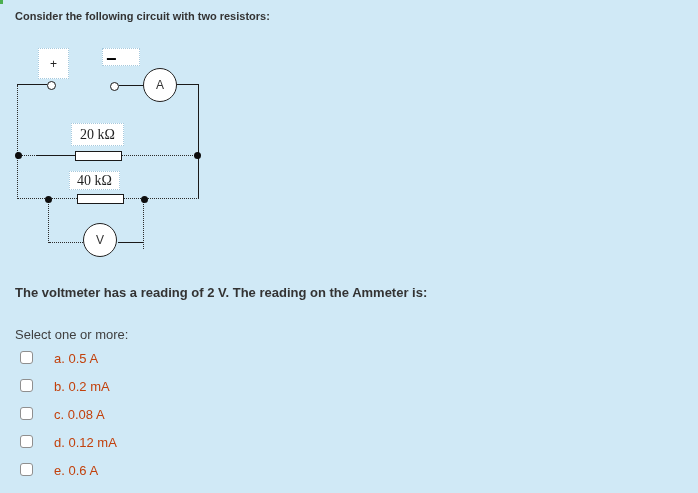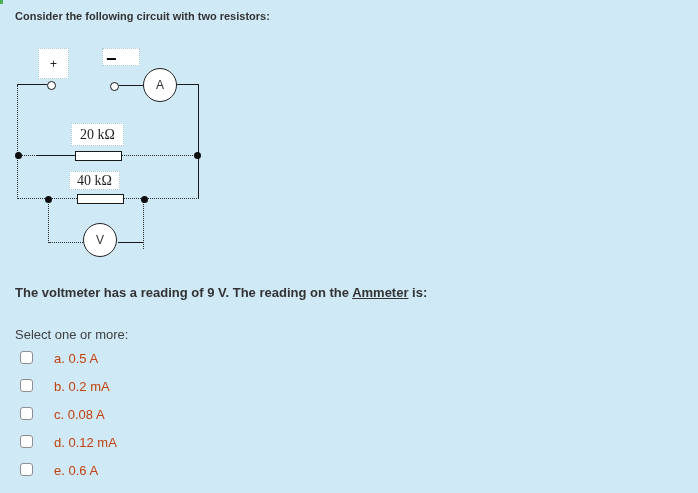--- a/index.html
+++ b/index.html
@@ -56,21 +56,21 @@
   .plusbox{left:38px;top:48px;width:31px;height:31px;display:flex;align-items:center;justify-content:center;font-size:12px;color:#222;}
   .minusbox{left:102px;top:48px;width:38px;height:18px;display:flex;align-items:flex-start;padding-left:3px;}
   .minus-glyph{font-weight:900;font-size:18px;line-height:20px;letter-spacing:-1px;color:#000;}
   .rlabel{display:flex;align-items:center;justify-content:center;
     font-family:"Liberation Serif", serif;font-size:14px;}
   .r1label{left:71px;top:123px;width:53px;height:23px;}
   .r2label{left:69px;top:171px;width:51px;height:19px;}
 
   
   .question{left:15px;top:285px;font-size:13px;font-weight:700;color:#333;white-space:nowrap;}
-  .question .u{text-decoration:underline;margin-top:28px;}
+  .question .u{margin-top:28px;}
   .prompt{left:15px;top:327px;font-size:13px;color:#3f3f3f;}
   .opt{position:absolute;left:0;width:320px;height:16px;}
   .opt input[type=checkbox]{
     appearance:none;-webkit-appearance:none;position:absolute;left:20px;top:1px;margin:0;
     width:13px;height:13px;background:#fff;border:1px solid #8f8f8f;border-radius:3px;box-sizing:border-box;
   }
   .opt label{position:absolute;left:54px;top:1px;font-size:13px;color:#c2410c;white-space:nowrap;cursor:pointer;}
 </style>
 </head>
 <body>
@@ -120,21 +120,21 @@
   </div>
   <div class="resistor r2"></div>
 
   <div class="dot d1"></div>
   <div class="dot d2"></div>
   <div class="dot d3"></div>
   <div class="dot d4"></div>
 </div>
 
 <div class="abs question">
-  <span>The voltmeter has a reading of 9 V. The reading on the </span><span class="u">Ammeter</span><span> is:</span>
+  <span>The voltmeter has a reading of 2 V. The reading on the </span><span class="u">Ammeter</span><span> is:</span>
 </div>
 
 <div class="abs prompt">Select one or more:</div>
 
 <div class="opt" style="top:350px">
   <input type="checkbox" id="opt-a" style="">
   <label for="opt-a">a. 0.5 A</label>
 </div>
 <div class="opt" style="top:378px">
   <input type="checkbox" id="opt-b" style="">

